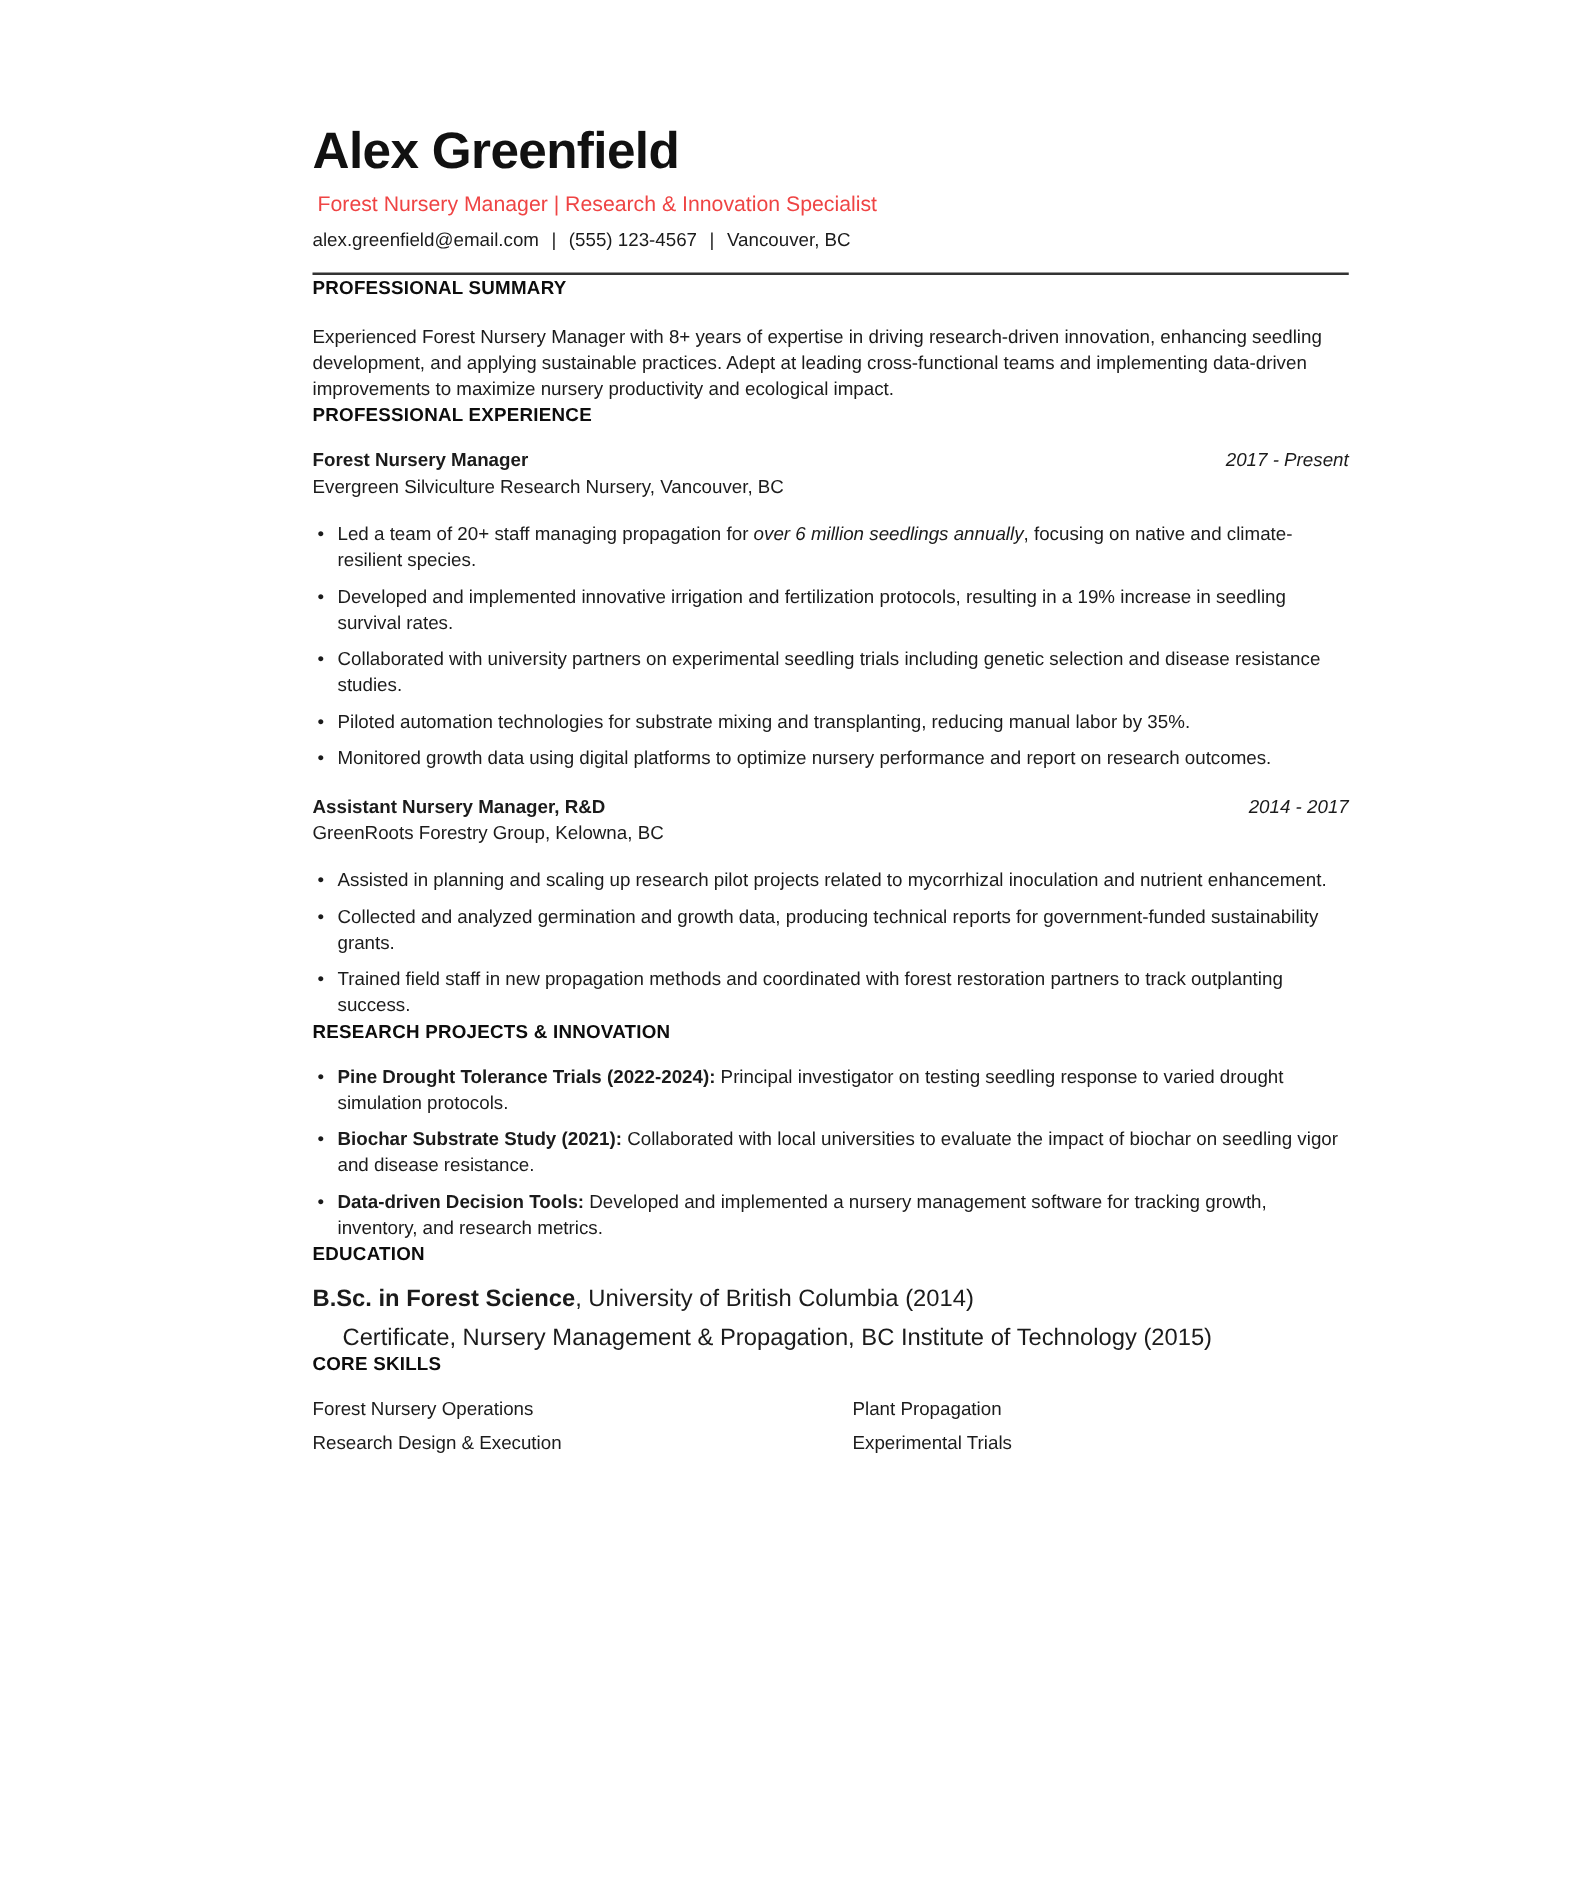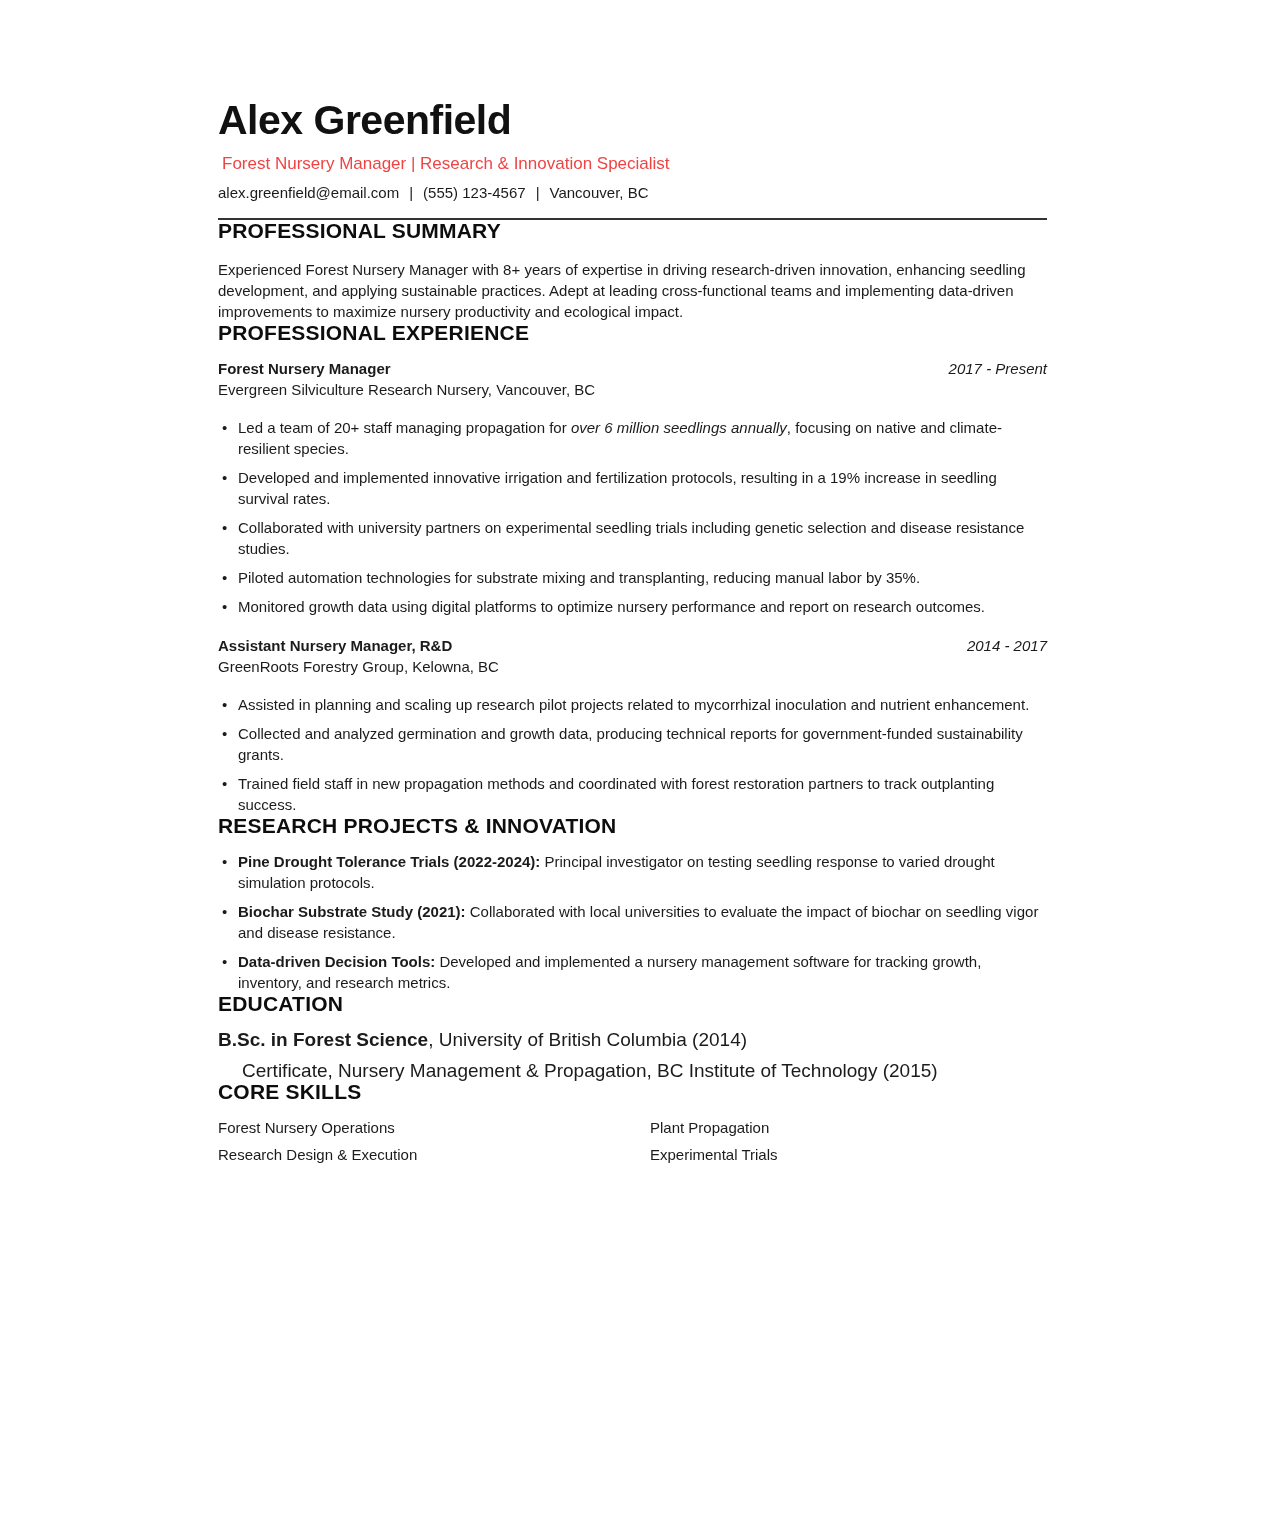--- a/index.html
+++ b/index.html
@@ -8,20 +8,21 @@
     width: 1263px;
     height: 1513px;
     background: #ffffff;
     font-family: "Liberation Sans", "DejaVu Sans", sans-serif;
     color: #1b1b1b;
     -webkit-font-smoothing: antialiased;
   }
   .clip {
     height: 1303px;
     overflow: hidden;
+    padding-left: 32px;
   }
   .content {
     width: 829px;
     margin-left: 218px;
     padding-top: 96px;
   }
 
   
   .name {
     margin: 0;
@@ -49,21 +50,21 @@
   }
   .rule {
     margin-top: 15px;
     height: 2px;
     background: #333333;
   }
 
   
   h2.section-heading {
     margin: 0;
-    font-size: 21px;
+    font-size: 15px;
     line-height: 22px;
     font-weight: 700;
     color: #0d0d0d;
     letter-spacing: 0.2px;
   }
   .mt-summary   { margin-top: 31px; }
   .mt-section   { margin-top: 30px; }
   .mt-research  { margin-top: 28px; }
   .mt-education { margin-top: 27px; }
   .mt-skills    { margin-top: 28px; }

